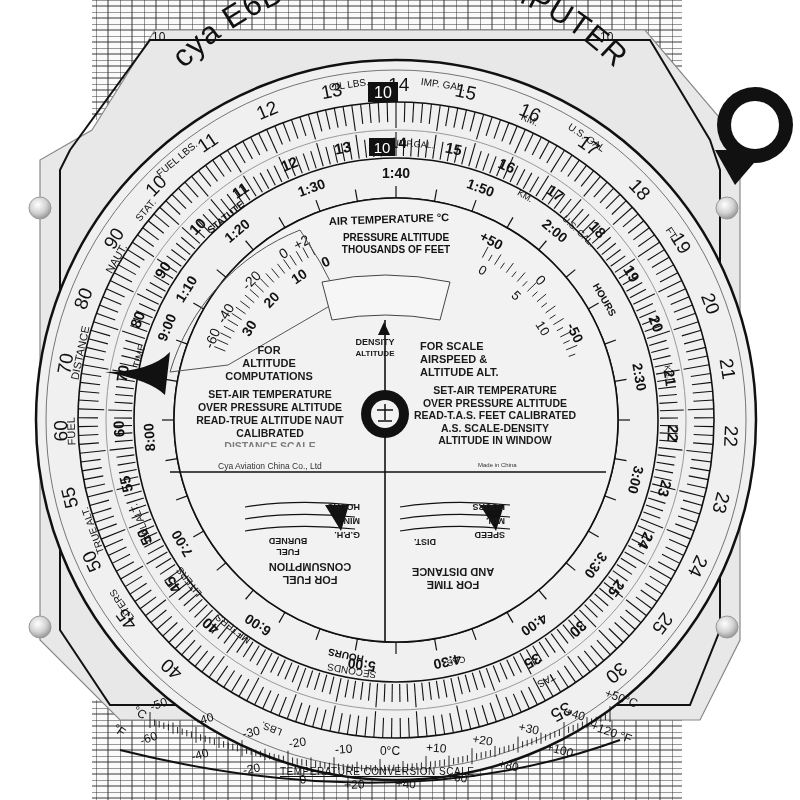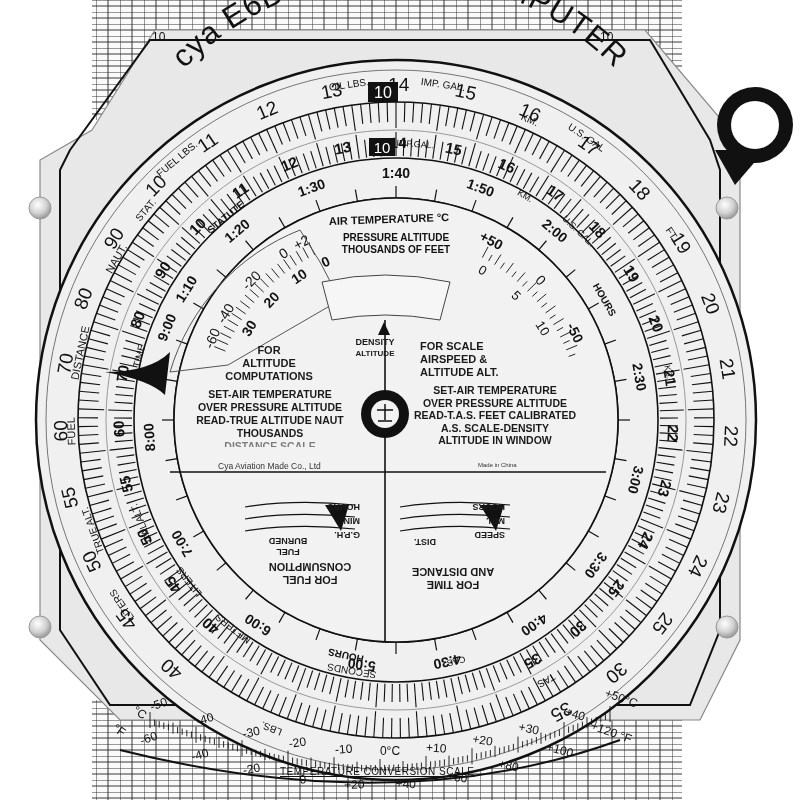--- a/index.html
+++ b/index.html
@@ -893,24 +893,24 @@
   
   <div class="instr" style="left:210px;top:344px;width:118px;font-size:11px;">
     <div>FOR</div>
     <div>ALTITUDE</div>
     <div>COMPUTATIONS</div>
   </div>
   <div class="instr" style="left:180px;top:388px;width:180px;font-size:10.5px;line-height:13px;">
     <div>SET-AIR TEMPERATURE</div>
     <div>OVER PRESSURE ALTITUDE</div>
     <div>READ-TRUE ALTITUDE NAUT</div>
-    <div>THOUSANDS</div>
+    <div>CALIBRATED</div>
     <div style="opacity:.55;height:7px;overflow:hidden;">DISTANCE SCALE</div>
   </div>
-  <div class="small" style="left:218px;top:461px;font-size:8.5px;">Cya Aviation Made Co., Ltd</div>
+  <div class="small" style="left:218px;top:461px;font-size:8.5px;">Cya Aviation China Co., Ltd</div>
 
   <div class="instr" style="left:420px;top:340px;width:100px;text-align:left;font-size:11px;">
     <div>FOR SCALE</div>
     <div>AIRSPEED &amp;</div>
     <div>ALTITUDE ALT.</div>
   </div>
   <div class="instr" style="left:400px;top:384px;width:190px;font-size:10.5px;line-height:12.5px;">
     <div>SET-AIR TEMPERATURE</div>
     <div>OVER PRESSURE ALTITUDE</div>
     <div>READ-T.A.S. FEET CALIBRATED</div>

